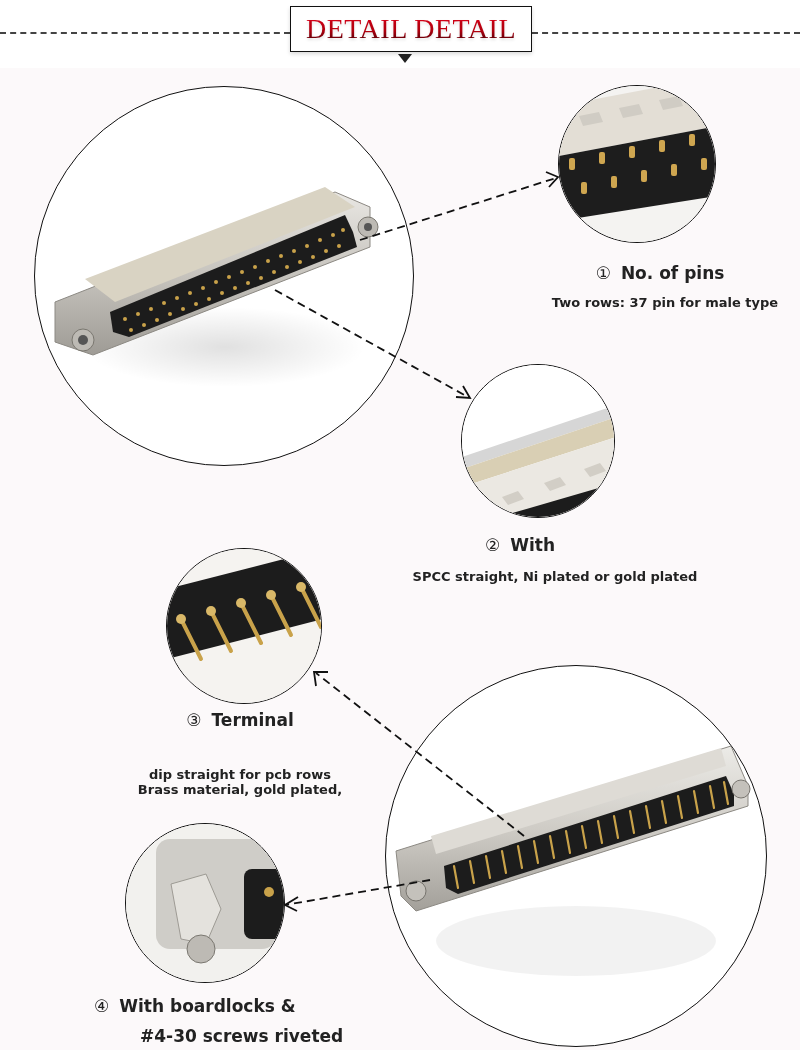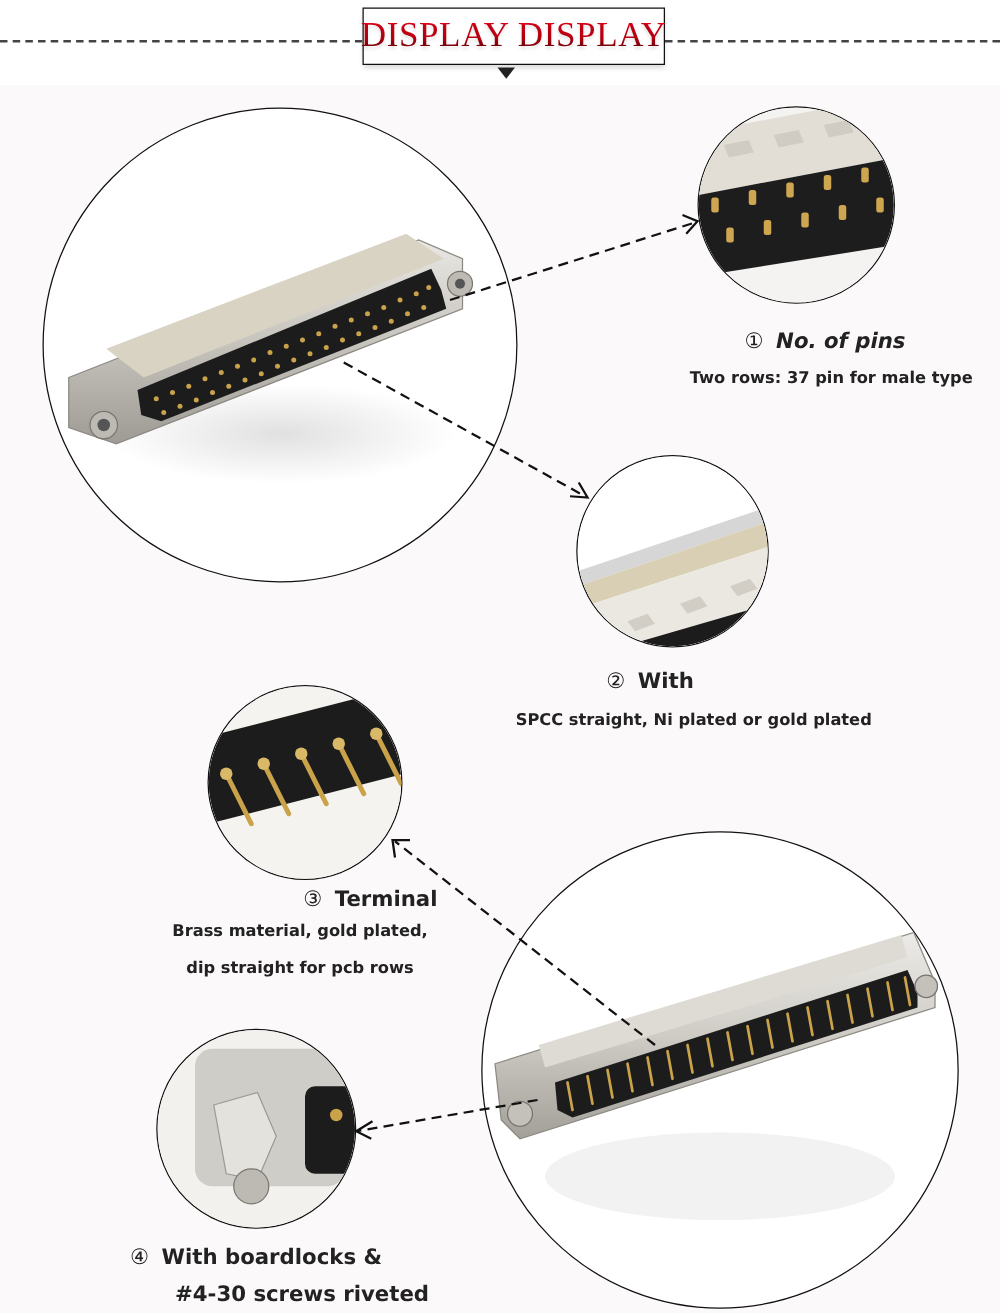--- a/index.html
+++ b/index.html
@@ -40,21 +40,21 @@
     .h { font-size:17px; }
     .d { font-size:13px; line-height:28px;text-align:center; }
   </style>
 </head>
 <body>
 
 <div class="topband"></div>
 <div class="dash-line" style="left:0;width:290px;"></div>
 <div class="dash-line" style="left:532px;width:268px;"></div>
 <div class="title-box">
-  <span class="title-text">DISPLAY DISPLAY</span>
+  <span class="title-text">DETAIL DETAIL</span>
 </div>
 <div class="title-pointer"></div>
 
 <div class="circle" style="left:34px;top:86px;width:380px;height:380px;">
   <svg width="380" height="380" viewBox="0 0 380 380">
     <defs>
       <linearGradient id="nk1" x1="0" y1="0" x2="0" y2="1">
         <stop offset="0" stop-color="#e9e7e3"></stop>
           <stop offset="0.5" stop-color="#c7c4be"></stop>
           <stop offset="1" stop-color="#9e9b95"></stop>
@@ -235,32 +235,32 @@
     <line x1="430" y1="880" x2="285" y2="905"></line>
   </g>
   <g stroke="#111" stroke-width="1.8" fill="none">
     <polyline points="546,172 558,177 549,187"></polyline>
     <polyline points="456,397 470,398 463,386"></polyline>
     <polyline points="316,686 314,672 328,672"></polyline>
     <polyline points="298,897 285,905 297,911"></polyline>
   </g>
 </svg>
 
-<div class="label h" style="left:560px;top:263px;width:200px;font-style:italic;">
+<div class="label h" style="left:560px;top:263px;width:200px;">
   <span class="num">①</span><span>No. of pins</span>
 </div>
 <div class="label d" style="left:540px;top:289px;width:250px;">Two rows: 37 pin for male type</div>
 
 <div class="label h" style="left:420px;top:535px;width:200px;">
   <span class="num">②</span><span>With</span>
 </div>
 <div class="label d" style="left:395px;top:563px;width:320px;">SPCC straight, Ni plated or gold plated</div>
 
-<div class="label h" style="left:130px;top:710px;width:220px;text-align:right;">
+<div class="label h" style="left:130px;top:710px;width:220px;">
   <span class="num">③</span><span>Terminal</span>
 </div>
-<div class="label d" style="left:120px;top:732px;width:240px;">Brass material, gold plated,</div>
+<div class="label d" style="left:120px;top:776px;width:240px;">Brass material, gold plated,</div>
 <div class="label d" style="left:120px;top:761px;width:240px;">dip straight for pcb rows</div>
 
-<div class="label h" style="left:104px;top:996px;text-align:center;">
+<div class="label h" style="left:94px;top:996px;text-align:center;">
   <span class="num">④</span><span>With boardlocks &amp;</span>
 </div>
 <div class="label h" style="left:140px;top:1026px;text-align:left;">#4-30 screws riveted</div>
 
 </body></html>

